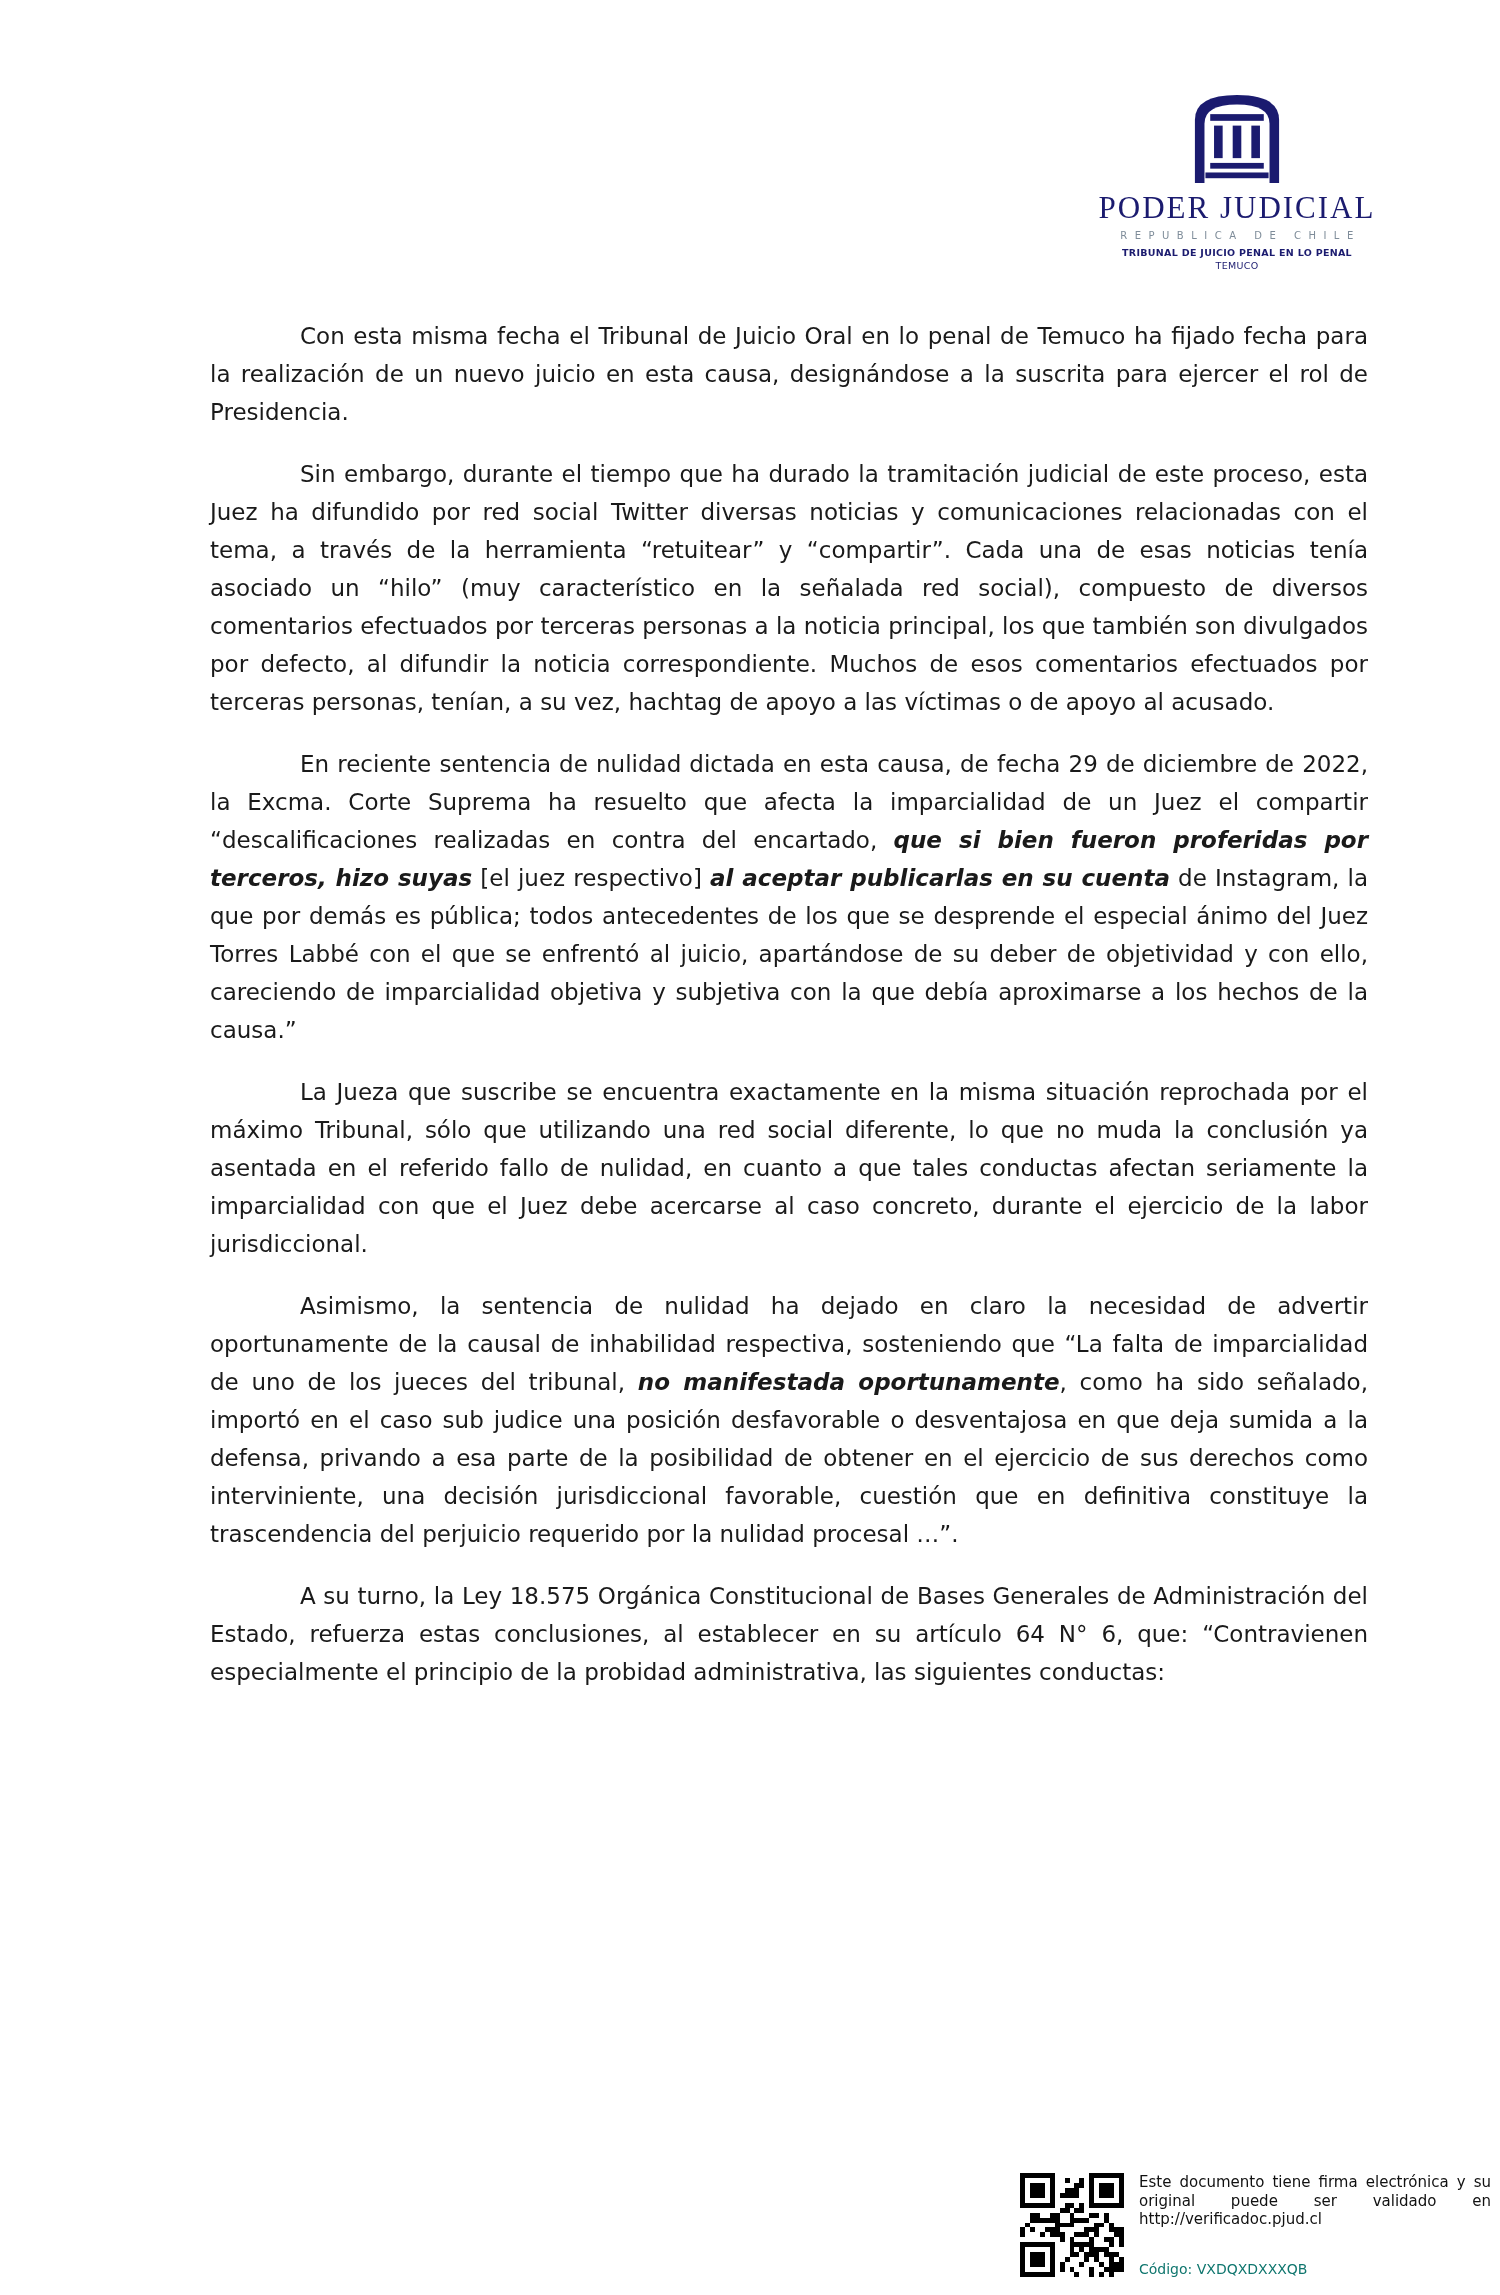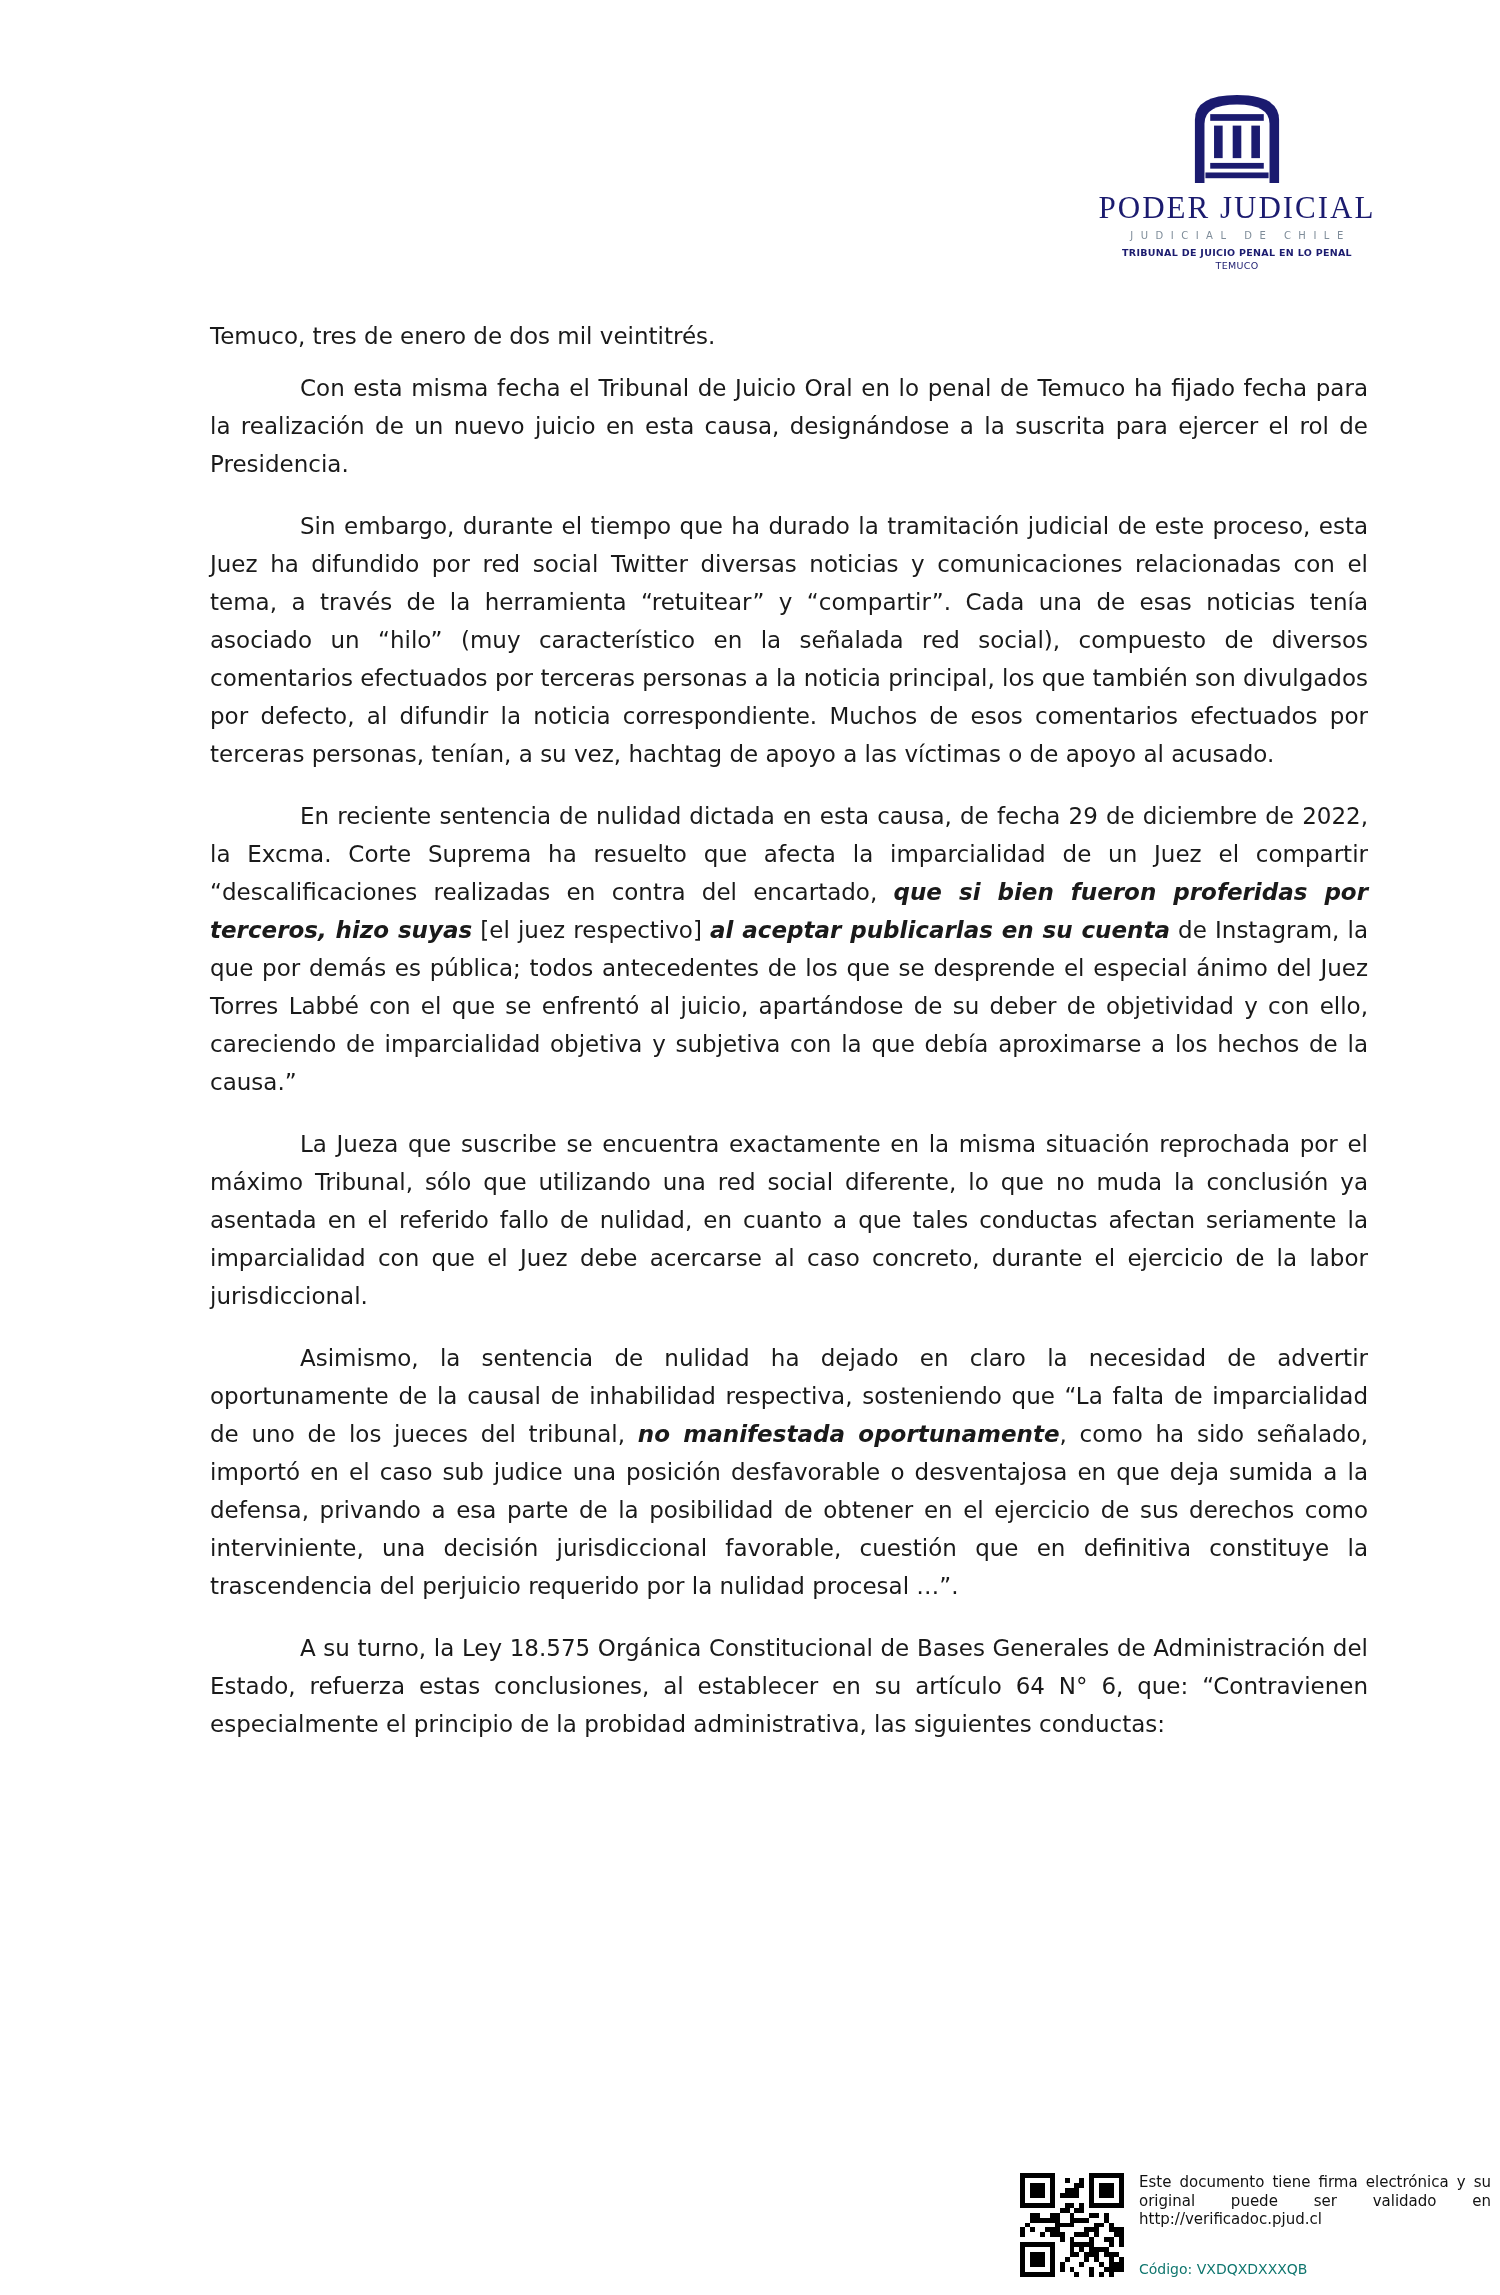--- a/index.html
+++ b/index.html
@@ -39,27 +39,26 @@
       <path d="M6 92 V26 Q6 0 50 0 Q94 0 94 26 V92 Z" fill="#1b1b6f"></path>
       <path d="M16 92 V30 Q16 10 50 10 Q84 10 84 30 V92 Z" fill="#ffffff"></path>
       <rect x="22" y="20" width="56" height="7" fill="#1b1b6f"></rect>
       <rect x="26" y="32" width="9" height="34" fill="#1b1b6f"></rect>
       <rect x="45.5" y="32" width="9" height="34" fill="#1b1b6f"></rect>
       <rect x="65" y="32" width="9" height="34" fill="#1b1b6f"></rect>
       <rect x="22" y="71" width="56" height="6" fill="#1b1b6f"></rect>
       <rect x="17" y="81" width="66" height="6" fill="#1b1b6f"></rect>
     </svg>
     <div class="logo-title">PODER JUDICIAL</div>
-    <div class="logo-republic">JUDICIAL DE CHILE</div>
+    <div class="logo-republic">REPUBLICA DE CHILE</div>
     <div class="logo-trib">TRIBUNAL DE JUICIO PENAL EN LO PENAL</div>
     <div class="logo-city">TEMUCO</div>
   </div>
 
   <div class="doc-body">
-    <p class="date-line">Temuco,  tres de enero de dos mil veintitrés.</p>
     <div id="paragraphs">
         <p class="para"><span>Con esta misma fecha el Tribunal de Juicio Oral en lo penal de Temuco ha fijado fecha para la realización de un nuevo juicio en esta causa, designándose a la suscrita para ejercer el rol de Presidencia.</span></p>
         <p class="para"><span>Sin embargo, durante el tiempo que ha durado la tramitación judicial de este proceso, esta Juez ha difundido por red social Twitter diversas noticias y comunicaciones relacionadas con el tema, a través de la herramienta “retuitear” y “compartir”. Cada una de esas noticias tenía asociado un “hilo” (muy característico en la señalada red social), compuesto de diversos comentarios efectuados por terceras personas a la noticia principal, los que también son divulgados por defecto, al difundir la noticia correspondiente. Muchos de esos comentarios efectuados por terceras personas, tenían, a su vez, </span><span class="i">hachtag</span><span> de apoyo a las víctimas o de apoyo al acusado.</span></p>
         <p class="para"><span>En reciente sentencia de nulidad dictada en esta causa, de fecha 29 de diciembre de 2022, la Excma. Corte Suprema ha resuelto que afecta la imparcialidad de un Juez el compartir </span><span class="i">“descalificaciones realizadas en contra del encartado, </span><span class="bi">que si bien fueron proferidas por terceros, hizo suyas</span><span class="i"> [el juez respectivo] </span><span class="bi">al aceptar publicarlas en su cuenta</span><span class="i"> de Instagram, la que por demás es pública; todos antecedentes de los que se desprende el especial ánimo del Juez Torres Labbé con el que se enfrentó al juicio, apartándose de su deber de objetividad y con ello, careciendo de imparcialidad objetiva y subjetiva con la que debía aproximarse a los hechos de la causa.”</span></p>
         <p class="para"><span>La Jueza que suscribe se encuentra exactamente en la misma situación reprochada por el máximo Tribunal, sólo que utilizando una red social diferente, lo que no muda la conclusión ya asentada en el referido fallo de nulidad, en cuanto a que tales conductas afectan seriamente la imparcialidad con que el Juez debe acercarse al caso concreto, durante el ejercicio de la labor jurisdiccional.</span></p>
         <p class="para"><span>Asimismo, la sentencia de nulidad ha dejado en claro la necesidad de advertir oportunamente de la causal de inhabilidad respectiva, sosteniendo que </span><span class="i">“La falta de imparcialidad de uno de los jueces del tribunal, </span><span class="bi">no manifestada oportunamente</span><span class="i">, como ha sido señalado, importó en el caso sub judice una posición desfavorable o desventajosa en que deja sumida a la defensa, privando a esa parte de la posibilidad de obtener en el ejercicio de sus derechos como interviniente, una decisión jurisdiccional favorable, cuestión que en definitiva constituye la trascendencia del perjuicio requerido por la nulidad procesal …”.</span></p>
         <p class="para"><span>A su turno, la Ley 18.575 Orgánica Constitucional de Bases Generales de Administración del Estado, refuerza estas conclusiones, al establecer en su artículo 64 N° 6, que: </span><span class="i">“Contravienen especialmente el principio de la probidad administrativa, las siguientes conductas:</span></p>
       </div>
   </div>
 

